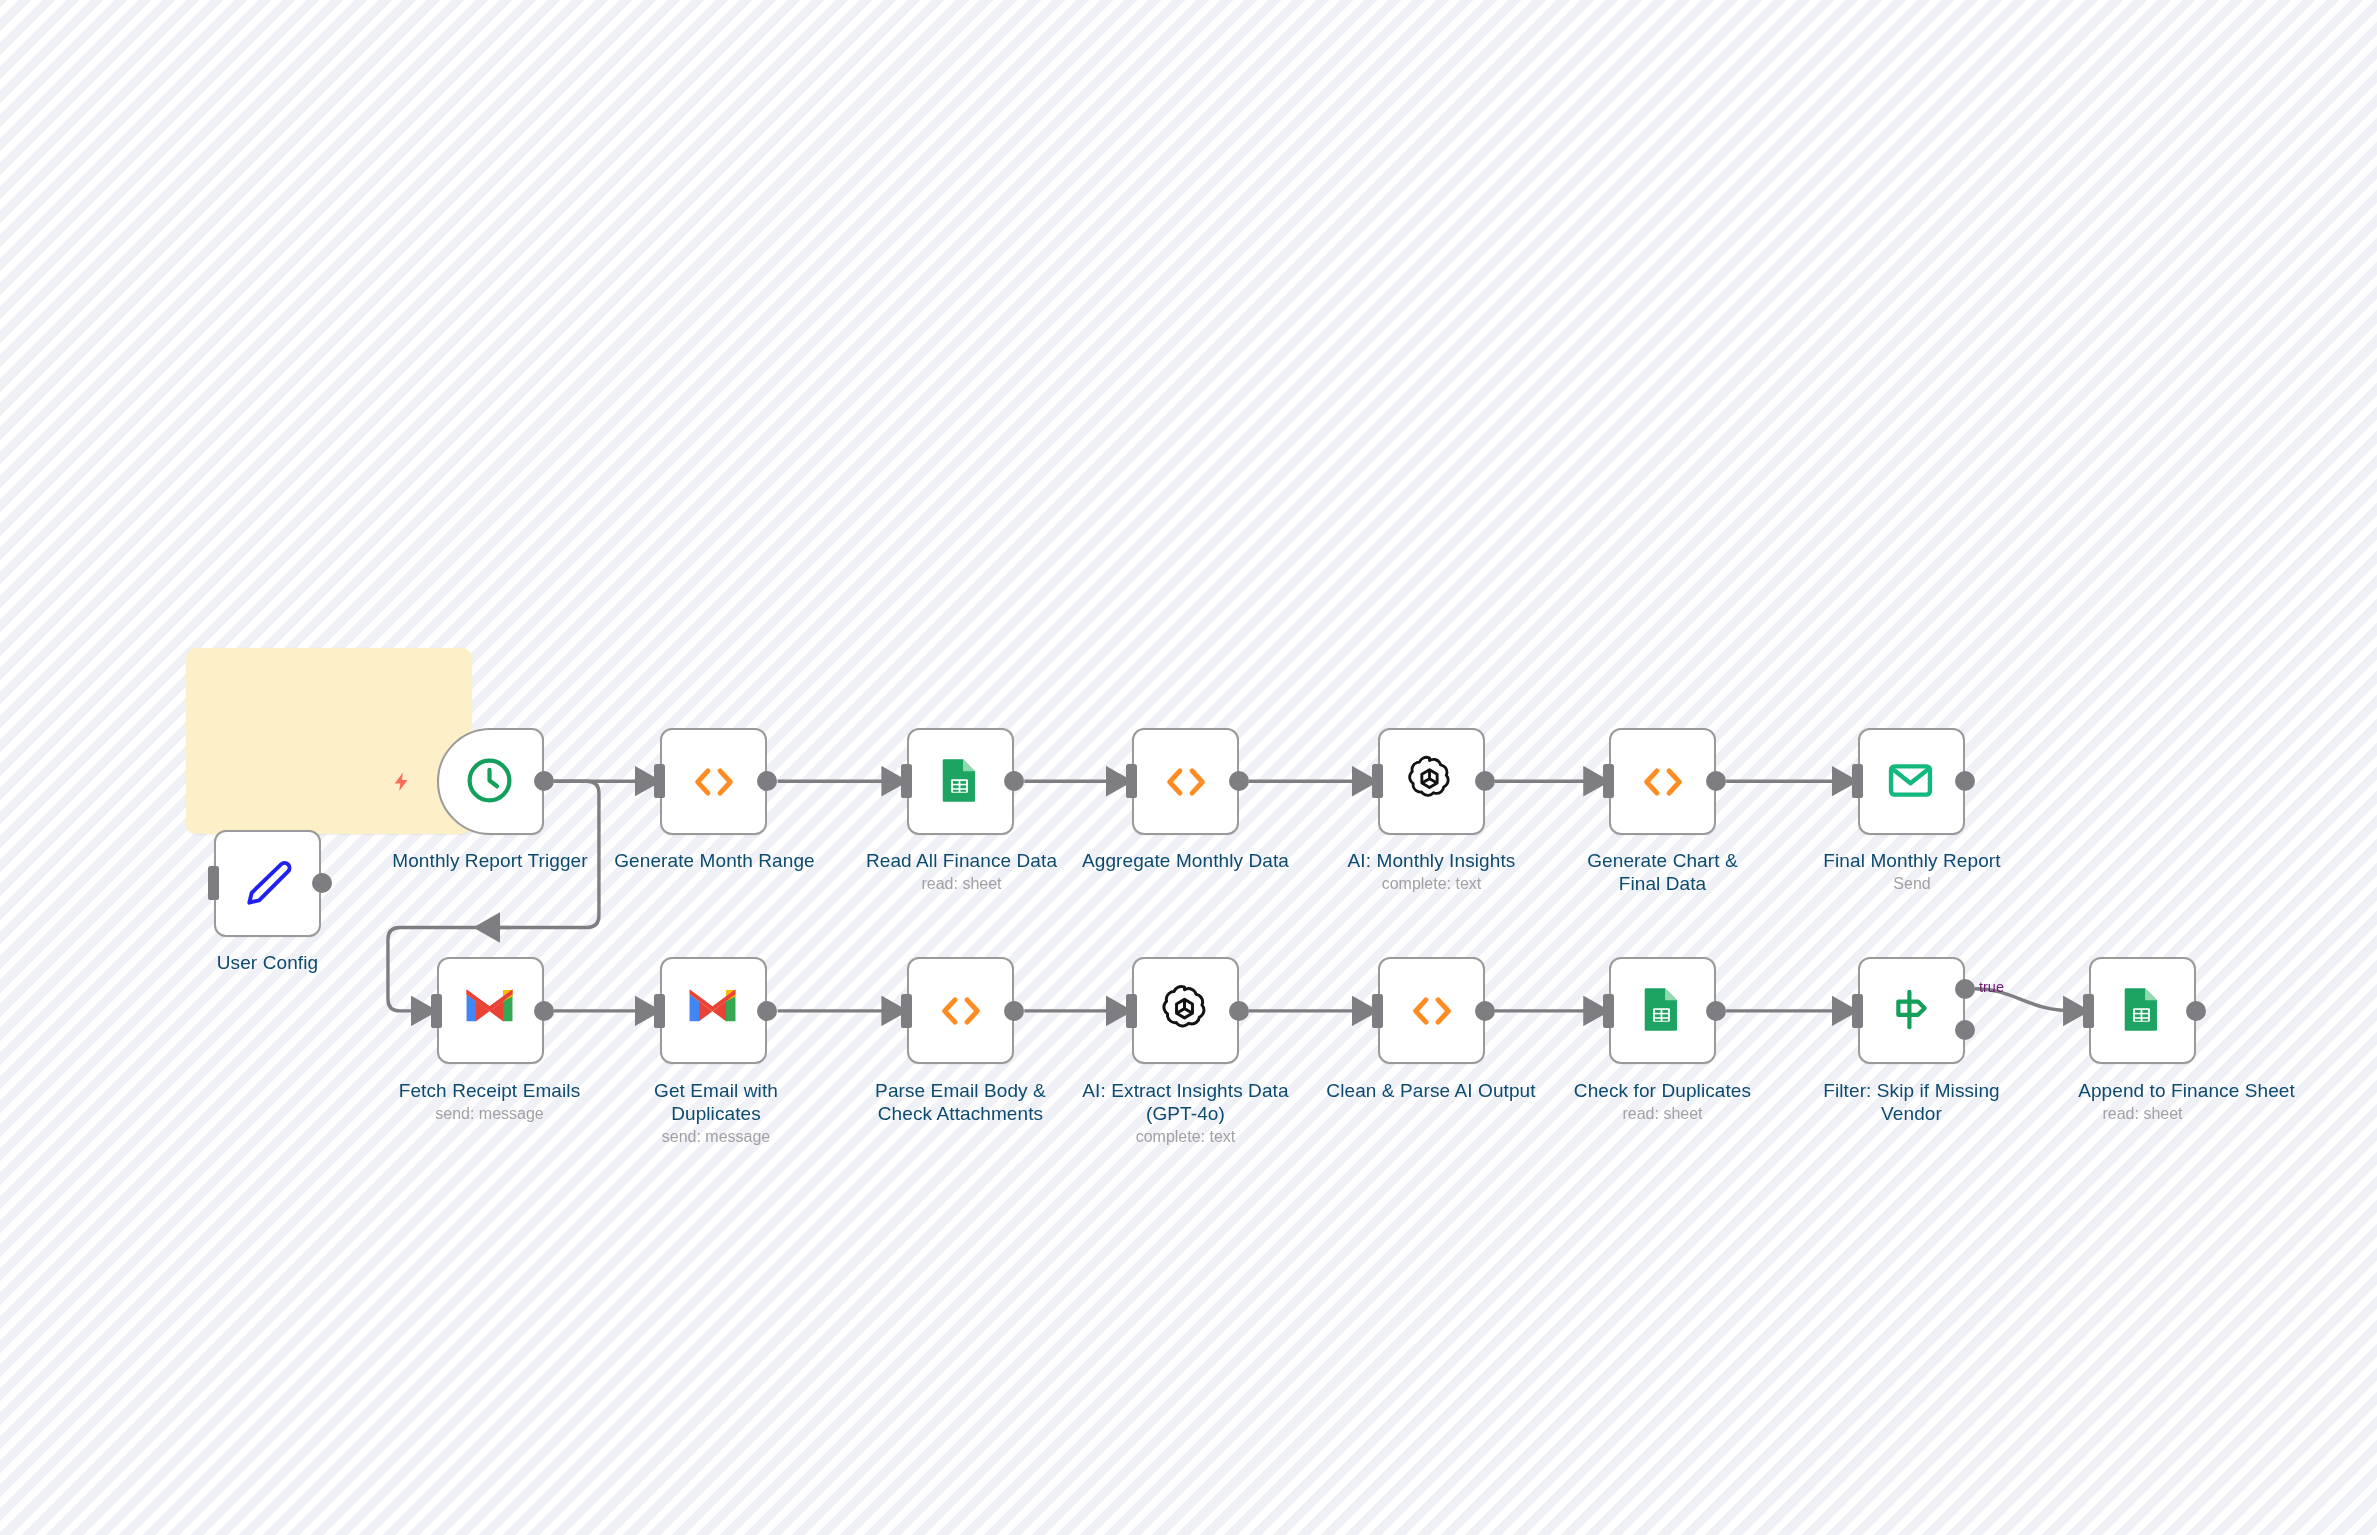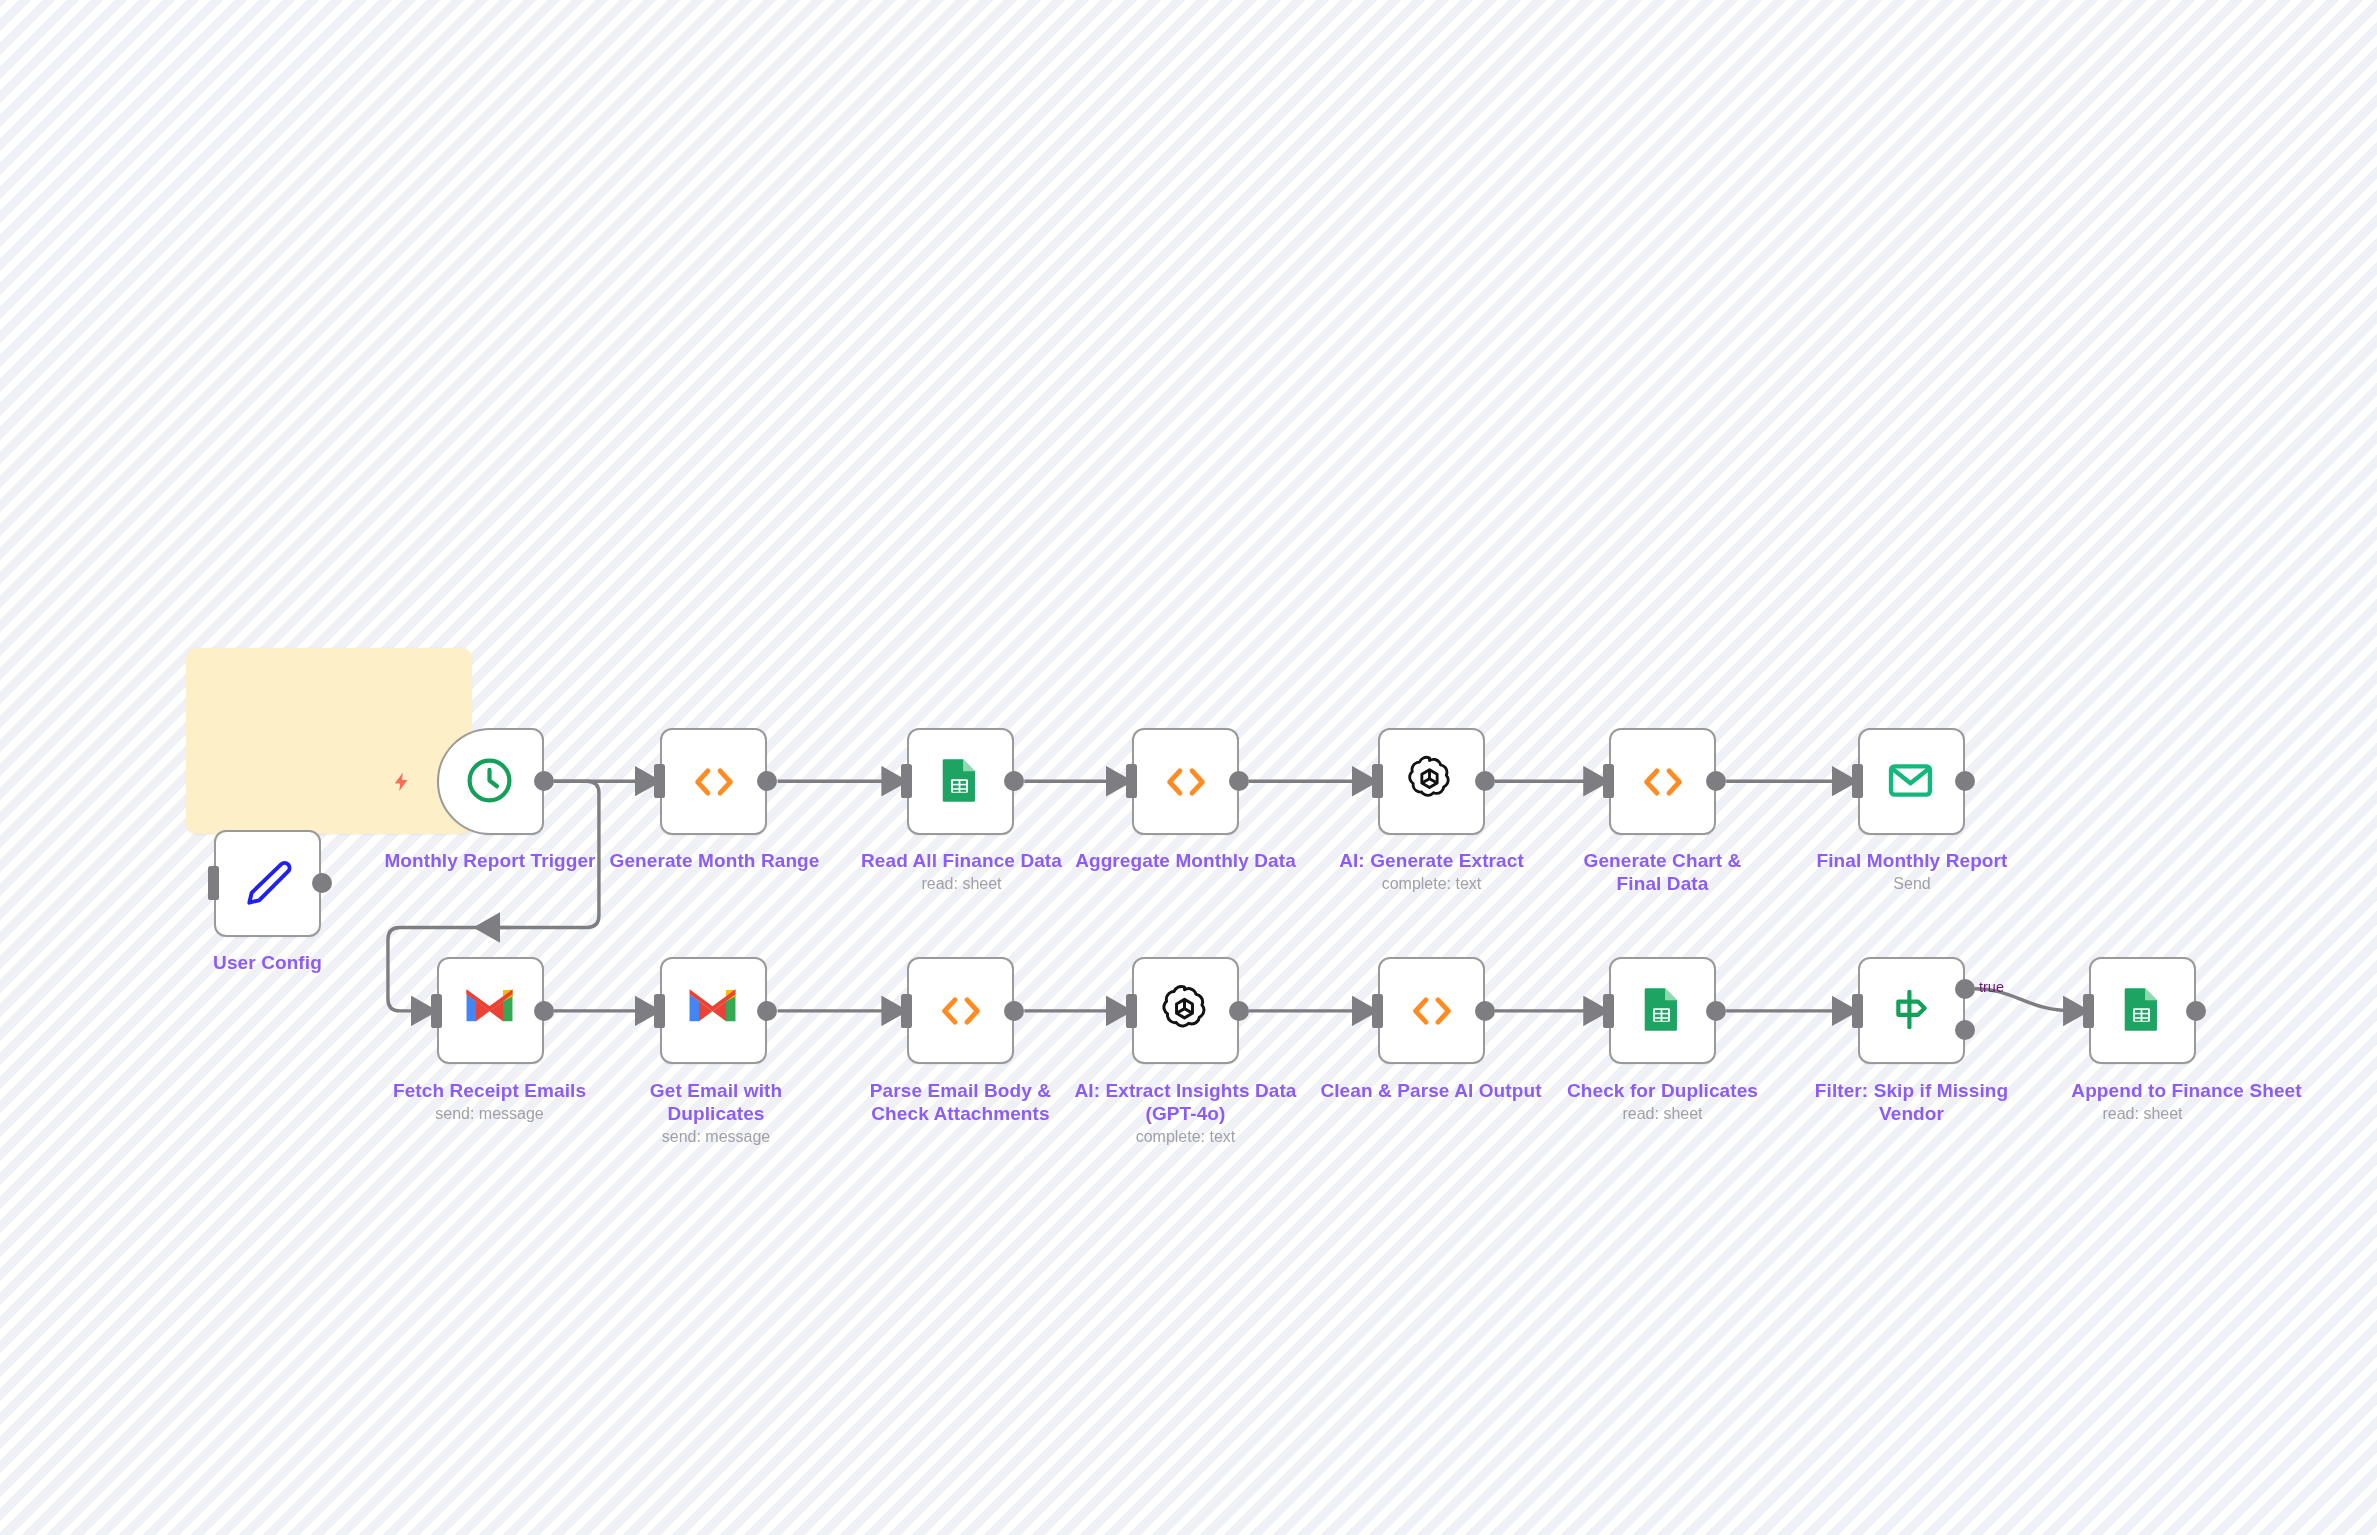--- a/index.html
+++ b/index.html
@@ -49,22 +49,22 @@
   }
   .node.trigger {
     border-radius: 54px 12px 12px 54px;
   }
   .node-icon { width: 56px; height: 56px; display:block; }
 
   .node-label {
     position: absolute;
     text-align: center;
     font-size: 19px;
-    font-weight: 700;
-    color: #8b5cf6;
+    font-weight: 400;
+    color: #0c4a6e;
     line-height: 1.22;
     letter-spacing: 0.1px;
   }
   .node-sublabel {
     position: absolute;
     text-align: center;
     font-size: 16px;
     font-weight: 400;
     color: #a0a0a6;
     line-height: 1.2;
@@ -223,21 +223,21 @@
                  -1.2 1.5-3.4 1.7-4.9.5-.3-.2-.5-.5-.7-.8-1.9.3-3.7-1-4-2.9 0-.4 0-.7 0-1.1
                  -1.6-1-2.1-3.2-1.1-4.8.2-.3.4-.6.7-.8-.5-1.8.5-3.7 2.3-4.3.4-.1.7-.2 1.1-.2
                  .7-1.8 2.7-2.7 4.5-2 .1.1.2.1.2.1z"></path>
         <path d="M12 7.4 L15.6 9.5 v4.2 L12 15.8 8.4 13.7 V9.5z"></path>
         <path d="M12 7.4 v4.2 l3.6 2.1 M12 11.6 L8.4 13.7"></path>
       </svg>
     </span>
   </div>
   <div class="port-in-rect" style="left:1372px; top:764px;"></div>
   <div class="port-out" style="left:1475px; top:771px;"></div>
-  <div class="node-label" style="left:1316px; top:849px; width:231px;">AI: Generate Extract</div>
+  <div class="node-label" style="left:1316px; top:849px; width:231px;">AI: Monthly Insights</div>
   <div class="node-sublabel" style="left:1316px; top:874px; width:231px;">complete: text</div>
 
   <div class="node" style="left:1609px; top:728px;">
     <span class="node-icon">
       <svg width="56" height="56" viewBox="0 0 24 24" fill="none" stroke="#ff8c22" stroke-width="2.1" stroke-linecap="round" stroke-linejoin="round">
         <path d="M9.4 7.2 L5 12 l4.4 4.8"></path>
         <path d="M14.6 7.2 L19 12 l-4.4 4.8"></path>
       </svg>
     </span>
   </div>

